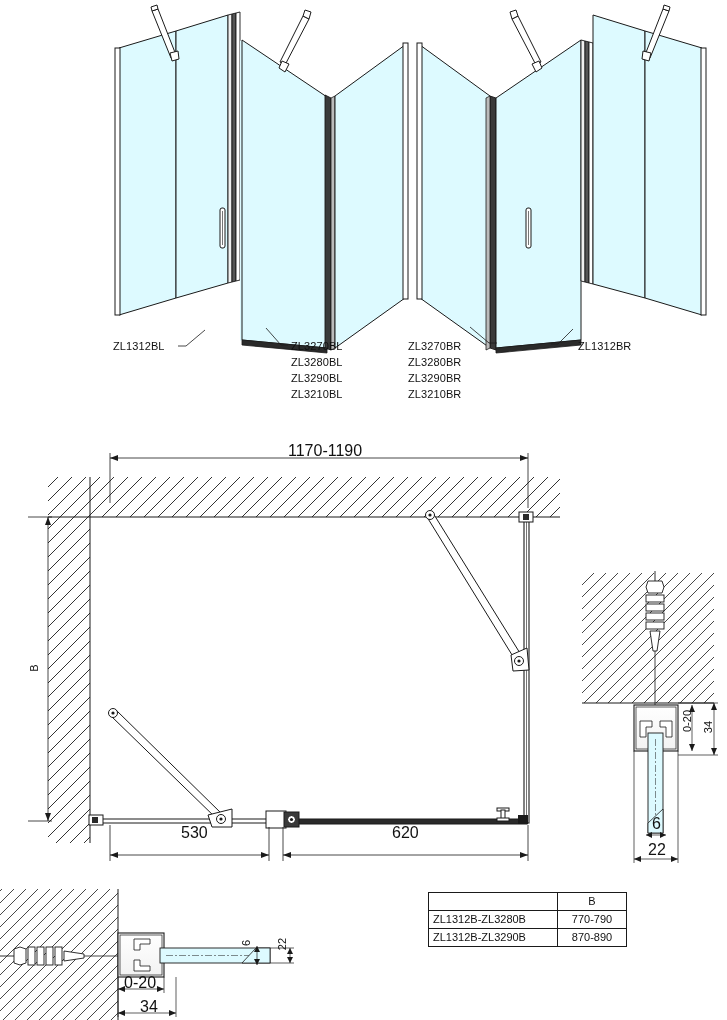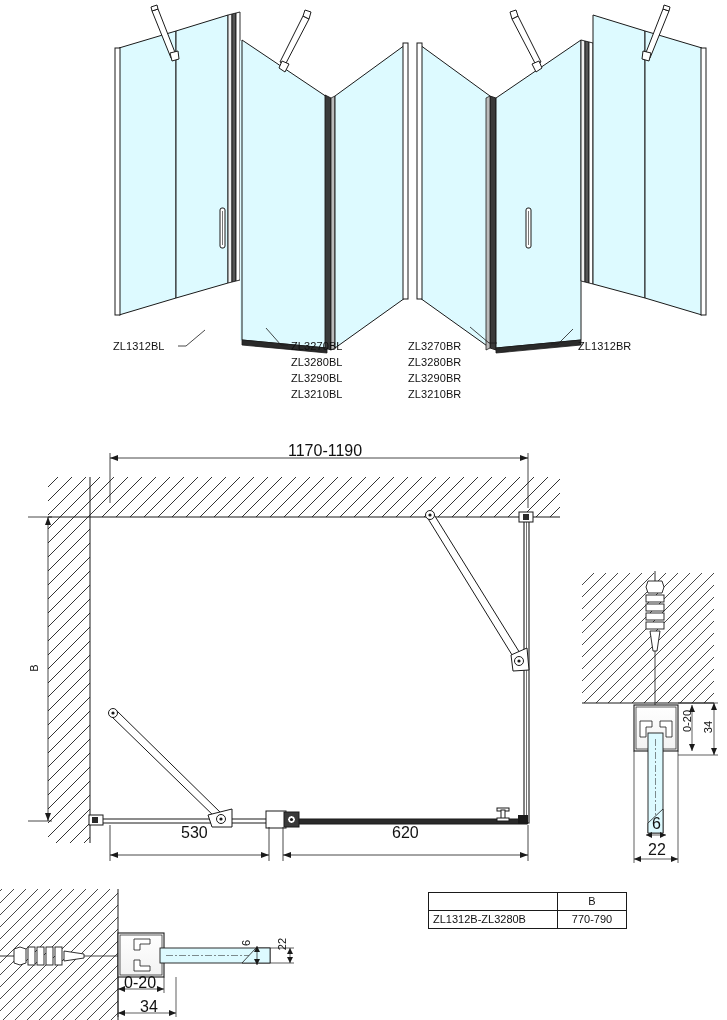--- a/index.html
+++ b/index.html
@@ -360,16 +360,20 @@
 <table class="spec" style="left:428px;top:889px;">
   <tbody>
     <tr>
       <td class="c" style="width:120px;"></td>
       <td class="c" style="width:60px;">B</td>
     </tr>
     <tr>
       <td class="l">ZL1312B-ZL3280B</td>
       <td class="c">770-790</td>
     </tr>
+    <tr>
+      <td class="l">ZL1312B-ZL3290B</td>
+      <td class="c">870-890</td>
+    </tr>
   </tbody>
 </table>
 
 </div>
 
 </body></html>

